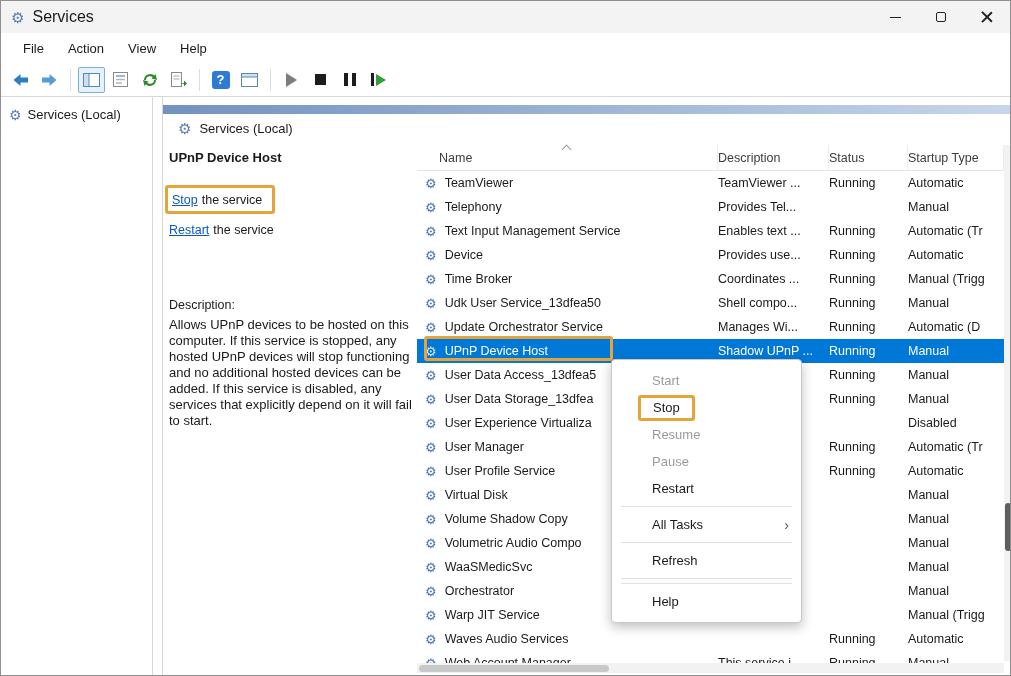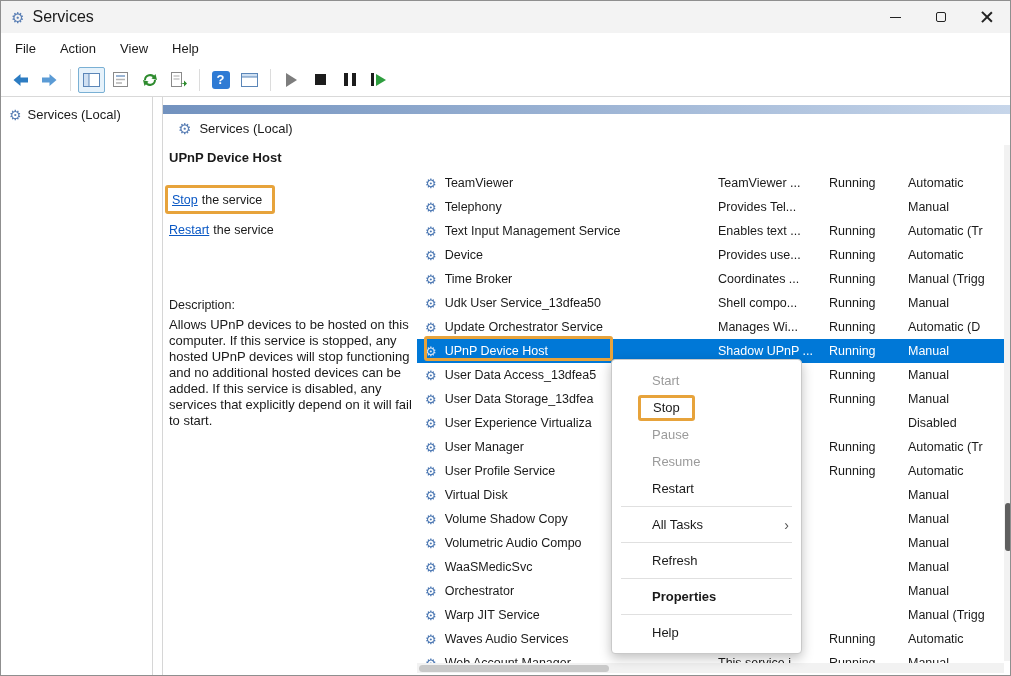--- a/index.html
+++ b/index.html
@@ -14,21 +14,21 @@
   .win-controls { margin-left:auto; display:flex; height:32px; }
   .win-btn { width:46px; height:32px; display:flex; align-items:center; justify-content:center; }
   .glyph-min { width:11px; border-top:1px solid #222; }
   .glyph-max { width:10px; height:10px; border:1px solid #222; border-radius:2px; }
   .glyph-close { position:relative; width:12px; height:12px; }
   .glyph-close:before,.glyph-close:after { content:""; position:absolute; left:5px; top:-1px; width:1.5px; height:14px; background:#222; }
   .glyph-close:before { transform:rotate(45deg); }
   .glyph-close:after { transform:rotate(-45deg); }
 
   
-  .menubar { position:absolute; left:0; top:32px; right:0; height:30px; background:#fff; display:flex; align-items:center; padding-left:2px; }
+  .menubar { position:absolute; left:0; top:32px; right:0; height:30px; background:#fff; display:flex; align-items:center; padding-left:10px; }
   .menubar .menu-top-item { font-size:13px; padding:4px 12px; }
 
   
   .toolbar { position:absolute; left:0; top:62px; right:0; height:34px; background:#fff; border-bottom:1px solid #d9d9d9; display:flex; align-items:center; padding-left:6px; gap:2px; }
   .tb-btn { width:27px; height:26px; display:flex; align-items:center; justify-content:center; border:1px solid transparent; border-radius:2px; }
   .tb-btn.active { border-color:#7ab0d4; background:#e6f2fb; }
   .tb-sep { width:1px; height:22px; background:#dcdcdc; margin:0 5px; }
   .help-badge { width:18px; height:18px; background:#2f7bd4; color:#fff; font-weight:bold; font-size:13px; border-radius:3px; display:flex; align-items:center; justify-content:center; }
   .shape-play { width:0; height:0; border-left:11px solid #7d7d7d; border-top:7px solid transparent; border-bottom:7px solid transparent; }
   .shape-stop { width:11px; height:11px; background:#1c1c1c; }
@@ -219,20 +219,27 @@
         </span>
       </div>
       <div class="restart-line">
         <a class="svc-link">Restart</a><span class="link-suffix">the service</span>
       </div>
       <div class="ext-desc-label">Description:</div>
       <div class="ext-desc">Allows UPnP devices to be hosted on this computer. If this service is stopped, any hosted UPnP devices will stop functioning and no additional hosted devices can be added. If this service is disabled, any services that explicitly depend on it will fail to start.</div>
     </div>
 
     <div class="list">
+      <div class="list-header">
+        <span class="hcell h-name">Name</span>
+        <span class="hcell">Description</span>
+        <span class="hcell">Status</span>
+        <span class="hcell">Startup Type</span>
+        <span class="sort-caret"></span>
+      </div>
       <div class="list-body">
   <div class="lrow">
     <span class="cell c-name">
               <span class="gear-ico">⚙</span>
               <span class="txt">TeamViewer</span>
             </span>
     <span class="cell c-desc">TeamViewer ...</span>
     <span class="cell c-status">Running</span>
     <span class="cell c-startup">Automatic</span>
   </div>
@@ -448,41 +455,38 @@
   </div>
 
   <div class="context-menu">
       <div class="menu-item disabled">
         <span class="mi-label">Start</span>
       </div>
       <div class="menu-item">
         <span class="mi-label annotated">Stop</span>
       </div>
       <div class="menu-item disabled">
+        <span class="mi-label">Resume</span>
+      </div>
+      <div class="menu-item disabled">
         <span class="mi-label">Pause</span>
-      </div>
-      <div class="menu-item disabled">
-        <span class="mi-label">Resume</span>
       </div>
       <div class="menu-item">
         <span class="mi-label">Restart</span>
       </div>
       <div class="menu-sep"></div>
       <div class="menu-item">
         <span class="mi-label">All Tasks</span>
         <span class="mi-arrow">›</span>
       </div>
       <div class="menu-sep"></div>
       <div class="menu-item">
         <span class="mi-label">Refresh</span>
       </div>
       <div class="menu-sep"></div>
-      <div class="menu-item bold">
-        <span class="mi-label">Properties</span>
-      </div>
       <div class="menu-sep"></div>
       <div class="menu-item">
         <span class="mi-label">Help</span>
       </div>
     </div>
 
   <div class="ann-box ann-upnp-row"></div>
 
 </div>
 

